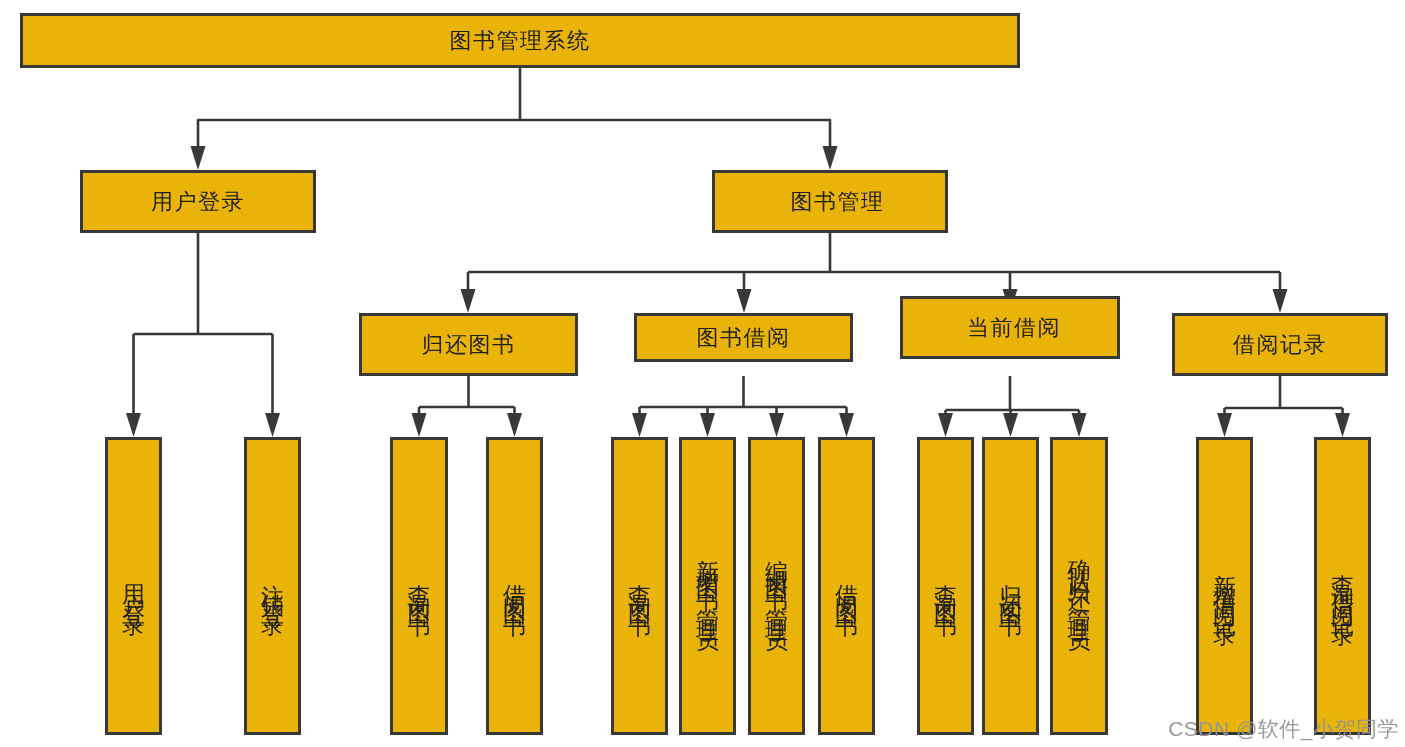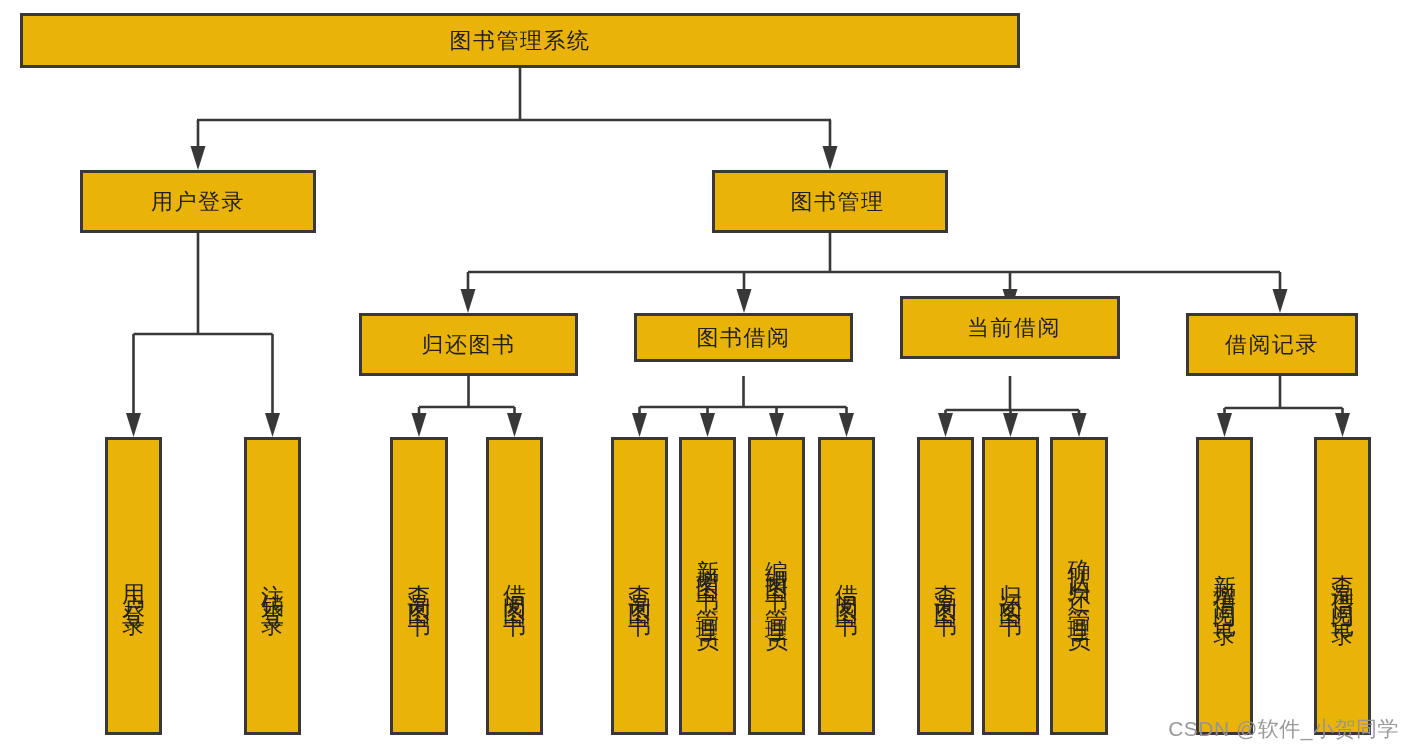--- a/index.html
+++ b/index.html
@@ -108,21 +108,21 @@
     </svg>
 
   <div class="node h" style="left:20px; top:13px; width:1000px; height:55px;">图书管理系统</div>
 
   <div class="node h" style="left:80px; top:170px; width:236px; height:63px;">用户登录</div>
   <div class="node h" style="left:712px; top:170px; width:236px; height:63px;padding-left:15px;">图书管理</div>
 
   <div class="node h" style="left:359px; top:313px; width:219px; height:63px;">归还图书</div>
   <div class="node h" style="left:634px; top:313px; width:219px; height:49px;">图书借阅</div>
   <div class="node h" style="left:900px; top:296px; width:220px; height:63px;padding-left:8px;">当前借阅</div>
-  <div class="node h" style="left:1172px; top:313px; width:172px; height:63px;margin-left:14px;">借阅记录</div>
+  <div class="node h" style="left:1172px; top:313px; width:216px; height:63px;">借阅记录</div>
 
   <div class="node leaf" style="left:105px; top:437px; width:57px; height:298px;">用户登录</div>
   <div class="node leaf" style="left:244px; top:437px; width:57px; height:298px;">注销登录</div>
 
   <div class="node leaf" style="left:390px; top:437px; width:58px; height:298px;">查询图书</div>
   <div class="node leaf" style="left:486px; top:437px; width:57px; height:298px;">借阅图书</div>
 
   <div class="node leaf" style="left:611px; top:437px; width:57px; height:298px;">查询图书</div>
   <div class="node leaf" style="left:679px; top:437px; width:57px; height:298px;">新增图书（管理员）</div>
   <div class="node leaf" style="left:748px; top:437px; width:57px; height:298px;">编辑图书（管理员）</div>

